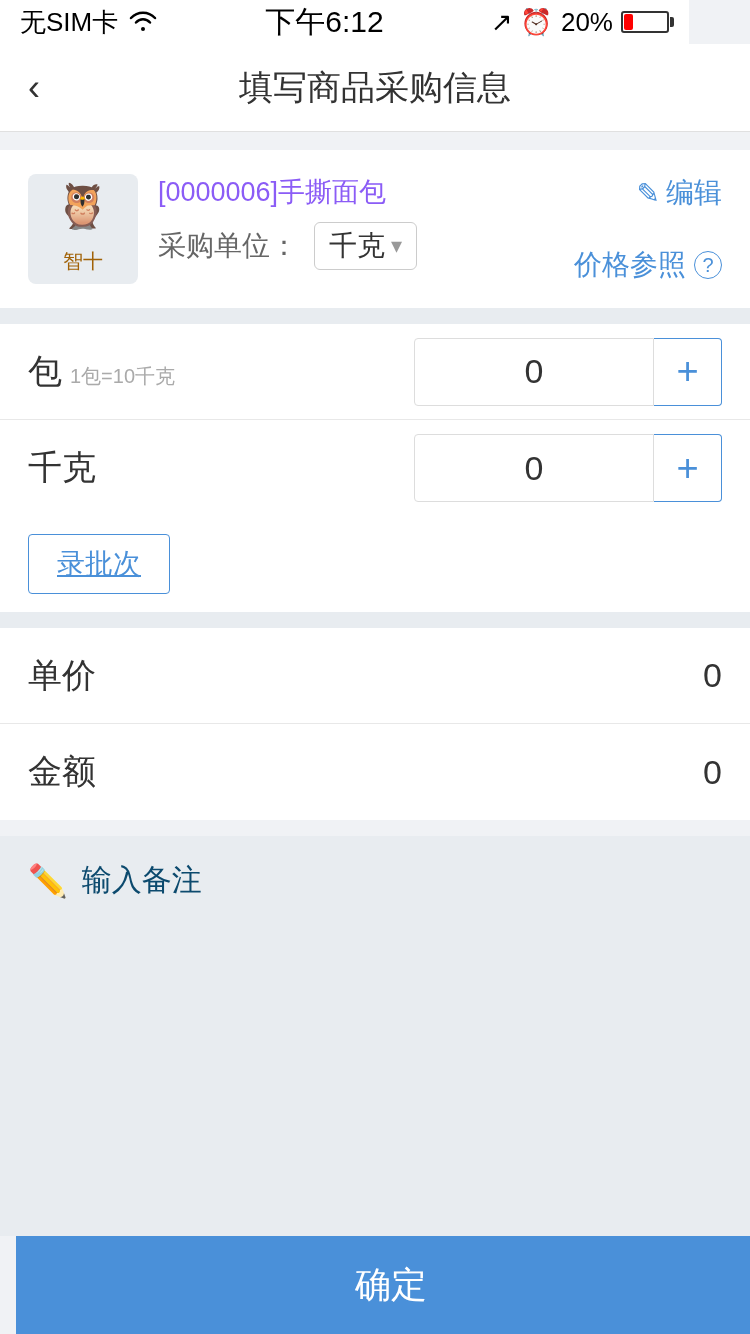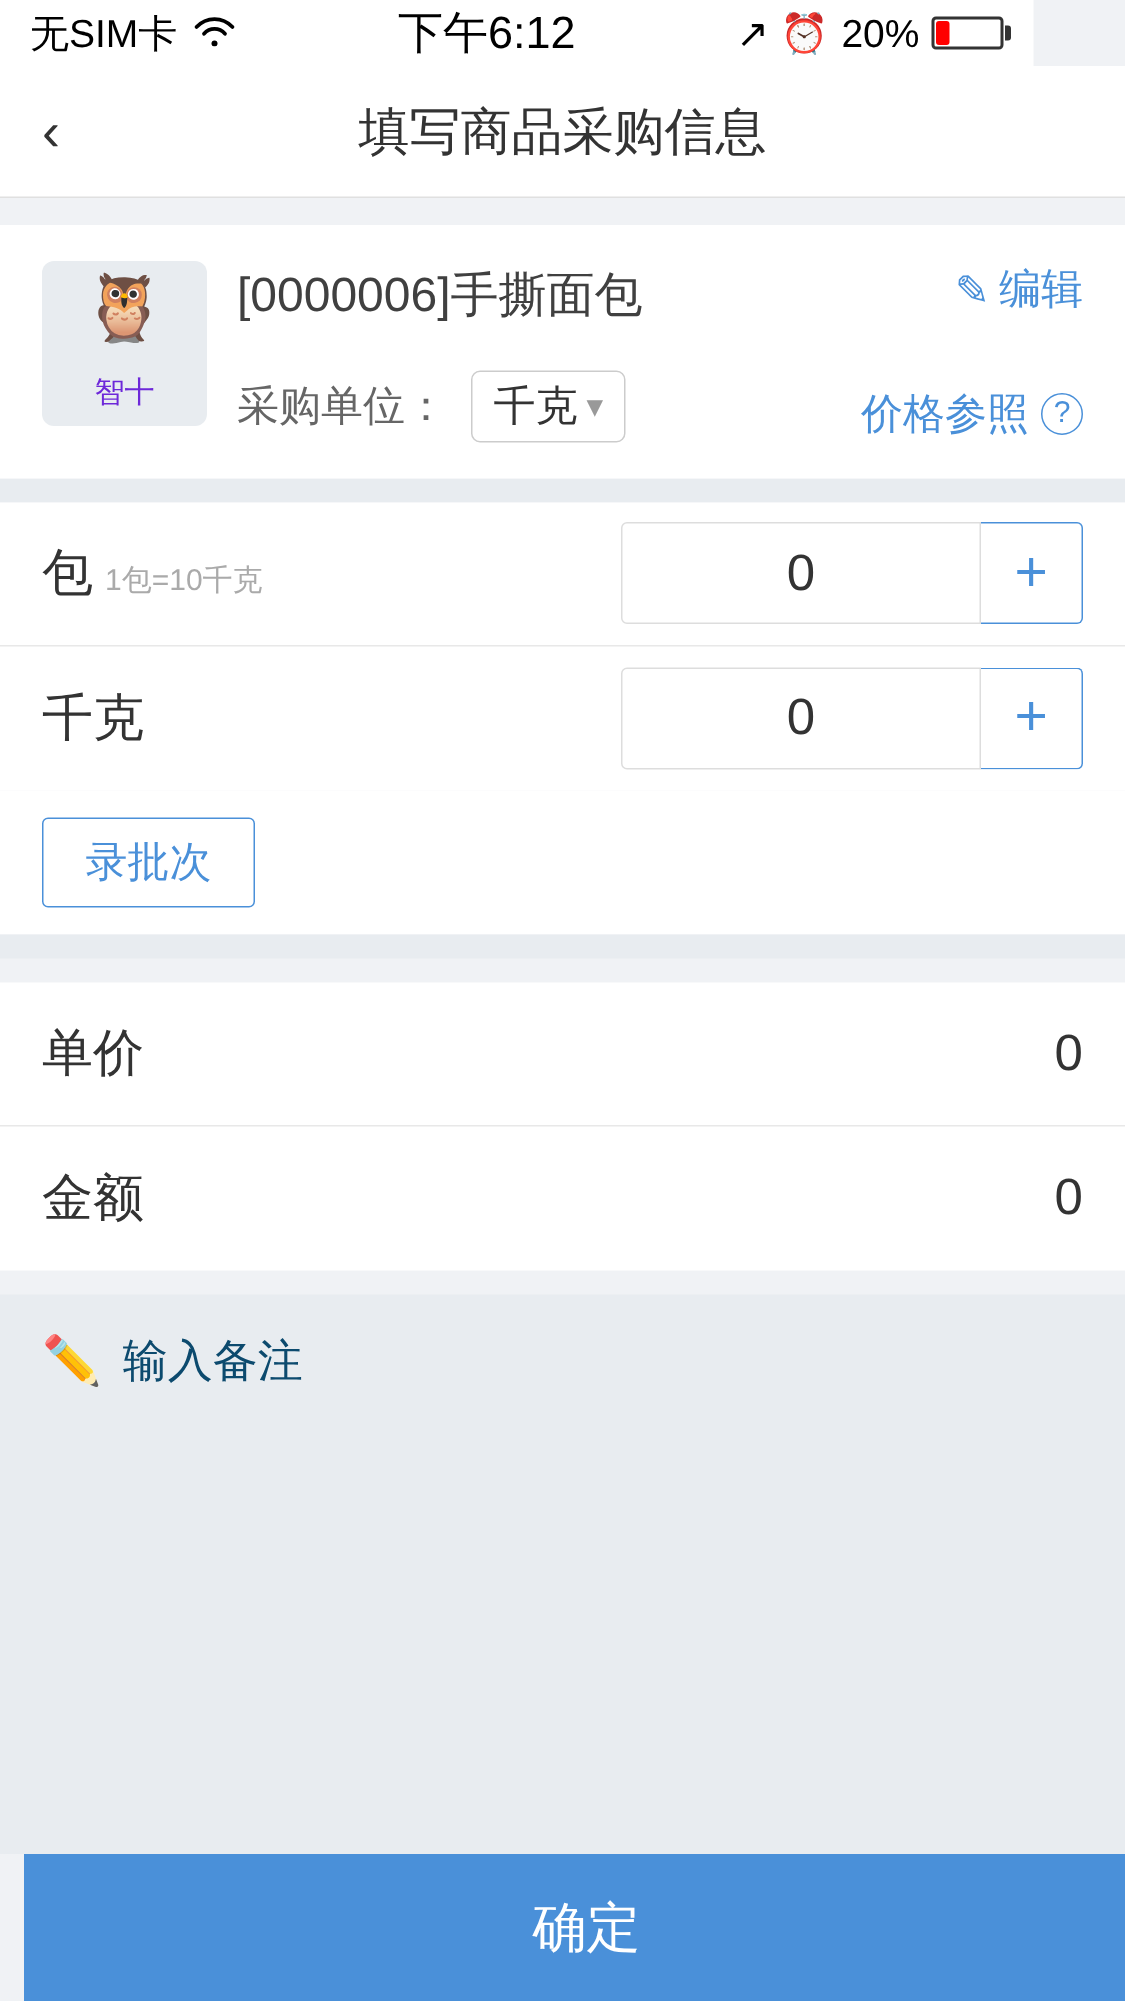--- a/index.html
+++ b/index.html
@@ -101,30 +101,30 @@
       align-items: center;
       justify-content: center;
       flex-shrink: 0;
     }
     .product-image-owl {
       font-size: 44px;
       line-height: 1;
     }
     .product-image-label {
       font-size: 20px;
-      color: #6d28d9;
+      color: #a16207;
       margin-top: 20px;
     }
     .product-info {
       flex: 1;
     }
     .product-name {
-      font-size: 32px;
-      color: #404040;
-      margin-bottom: 28px;
+      font-size: 27px;
+      color: #8b5cf6;
+      margin-bottom: 10px;
       line-height: 1.4;
     }
     .product-unit-row {
       display: flex;
       align-items: center;
       gap: 16px;
     }
     .product-unit-label {
       font-size: 28px;
       color: #666;
@@ -250,26 +250,26 @@
       color: #333;
     }
     .batch-btn {
       border: 1px solid #4a90d9;
       color: #4a90d9;
       background: #fff;
       font-size: 28px;
       padding: 10px 28px;
       border-radius: 4px;
       cursor: pointer;
+      text-decoration: underline;
     }
 
     
     .price-section {
       background: #fff;
-      margin-top: 16px;
     }
     .price-row {
       display: flex;
       align-items: center;
       justify-content: space-between;
       padding: 0 28px;
       height: 96px;
       border-bottom: 1px solid #e8e8e8;
     }
     .price-row:last-child {

